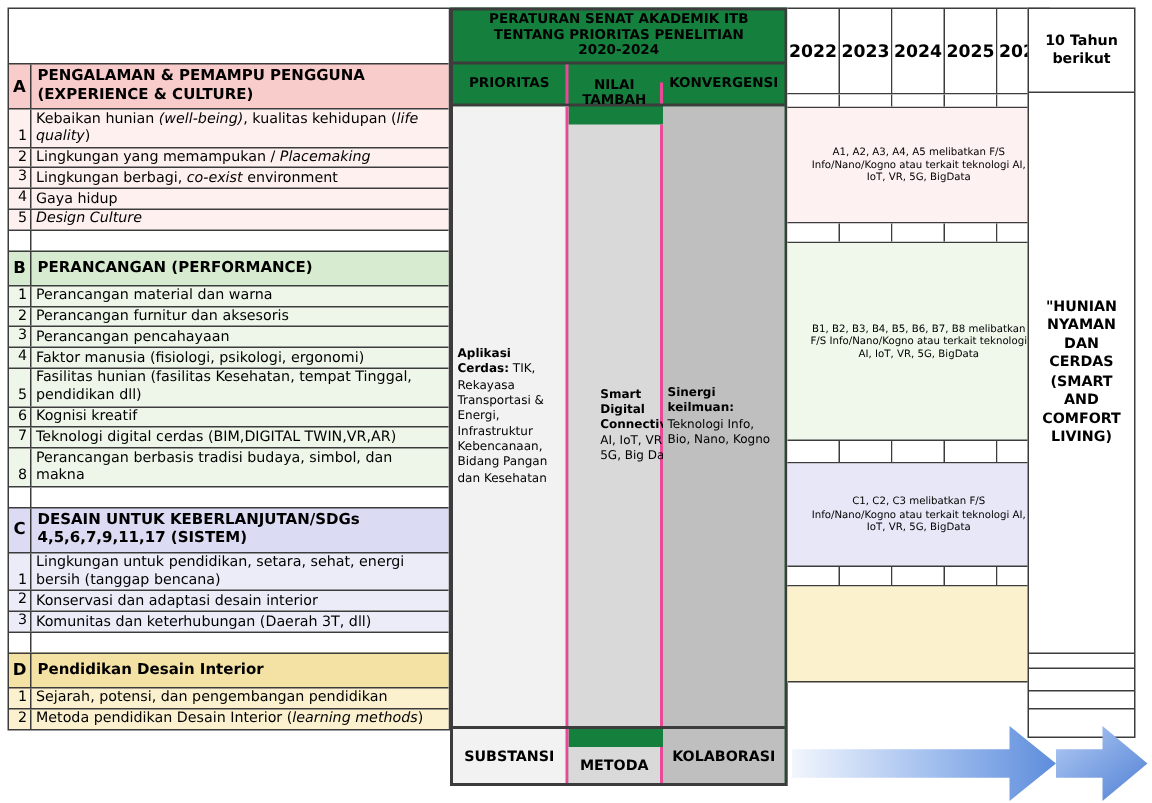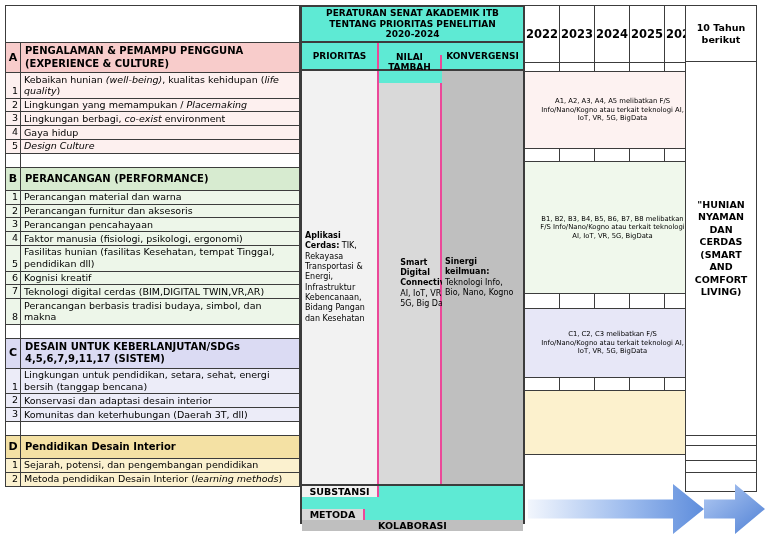--- a/index.html
+++ b/index.html
@@ -17,35 +17,35 @@
   .lt-num { flex:0 0 15px; width:15px; border-right:1px solid #3c3c3c;
             display:flex; align-items:flex-end; justify-content:flex-end;
             padding:0 2px 1px 0; font-size:9.5px; line-height:11.8px; }
   .lt-txt { flex:1; padding:0.5px 15px 0.5px 3px; font-size:9.5px; line-height:11.8px; }
   .sec-hdr { min-height:23px; }
   .sec-hdr .lt-num { align-items:center; justify-content:center; font-weight:bold; font-size:11px; padding:0; }
   .sec-hdr .lt-txt { font-weight:bold; font-size:10px; line-height:12.5px; padding:2px 4px; display:flex; flex-direction:column; justify-content:center; }
 
   
   #mid { left:300px; top:5px; width:225px; height:519px; display:flex; flex-direction:column;
-         border:2px solid #3c3c3c; background:#5eead4; }
+         border:2px solid #3c3c3c; background:#15803d; }
   .mid-title { height:36px; border-bottom:2px solid #3c3c3c; font-weight:bold; font-size:9px; line-height:10.8px;
                display:flex; flex-direction:column; justify-content:center; text-align:center; }
   .mid-row { display:flex; }
   .mid-labels { height:28px; border-bottom:2px solid #3c3c3c; }
   .mid-labels .mc { display:flex; align-items:center; justify-content:center; font-weight:bold;
                     font-size:9px; line-height:10px; text-align:center; }
   .mc { border-right:2px solid #ec4899; }
   .mc.c1 { width:77px; }
   .mc.c2 { width:63px;margin-top:12px; }
   .mc.c3 { flex:1; border-right:none; }
   .mid-body { flex:1; }
   .mid-body .mc { display:flex; align-items:center; justify-content:center; 
                   font-size:8px; line-height:10.3px; padding:3px; }
-  .mid-foot { height:38px; border-top:2px solid #3c3c3c;flex-direction:column; }
+  .mid-foot { height:38px; border-top:2px solid #3c3c3c; }
   .mid-foot .mc { display:flex; align-items:center; justify-content:center; font-weight:bold; font-size:9.5px; }
 
   
   #years { left:525px; top:5px; width:175px; border-top:1px solid #3c3c3c; background:#fff; }
   .yr-row { display:flex; border-bottom:1px solid #3c3c3c; }
   .yr-cell { width:35px; border-right:1px solid #3c3c3c; display:flex; align-items:center;
              justify-content:center; background:#fff; }
   .yr-cell:nth-child(5) { flex:1; }
   .yr-hdr { height:57px; }
   .yr-hdr .yr-cell { font-weight:bold; font-size:11.5px; }

